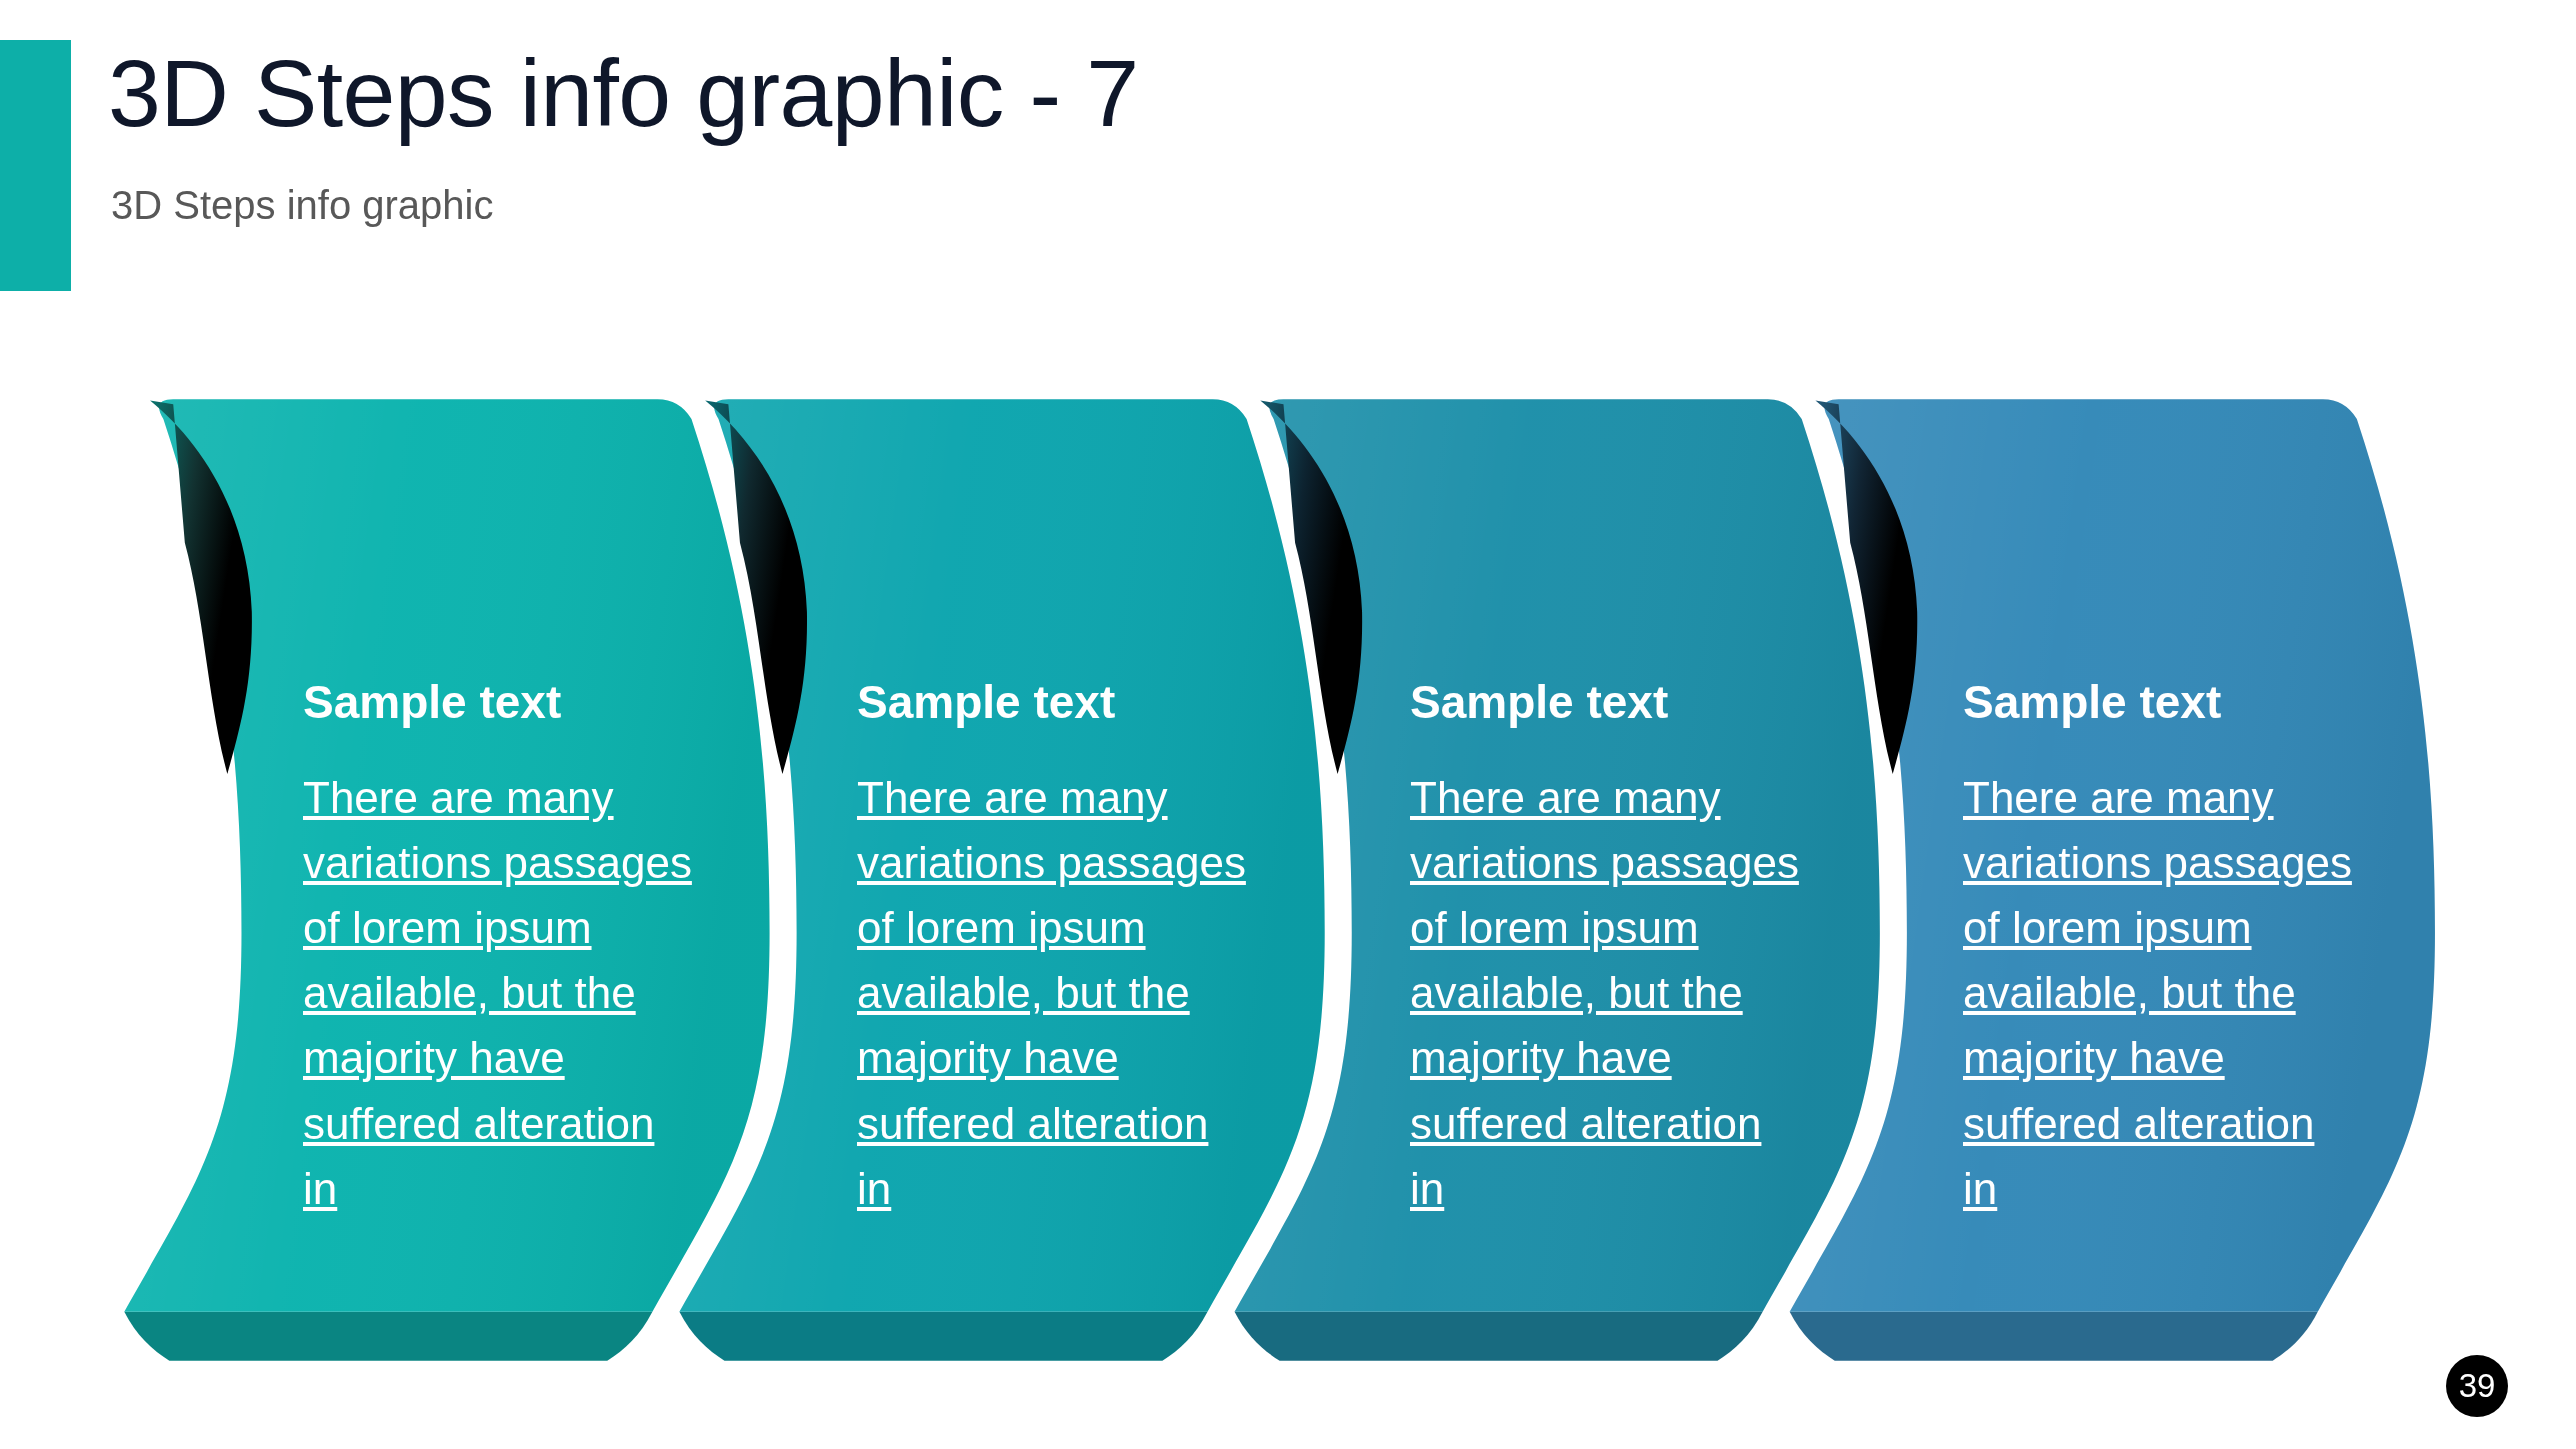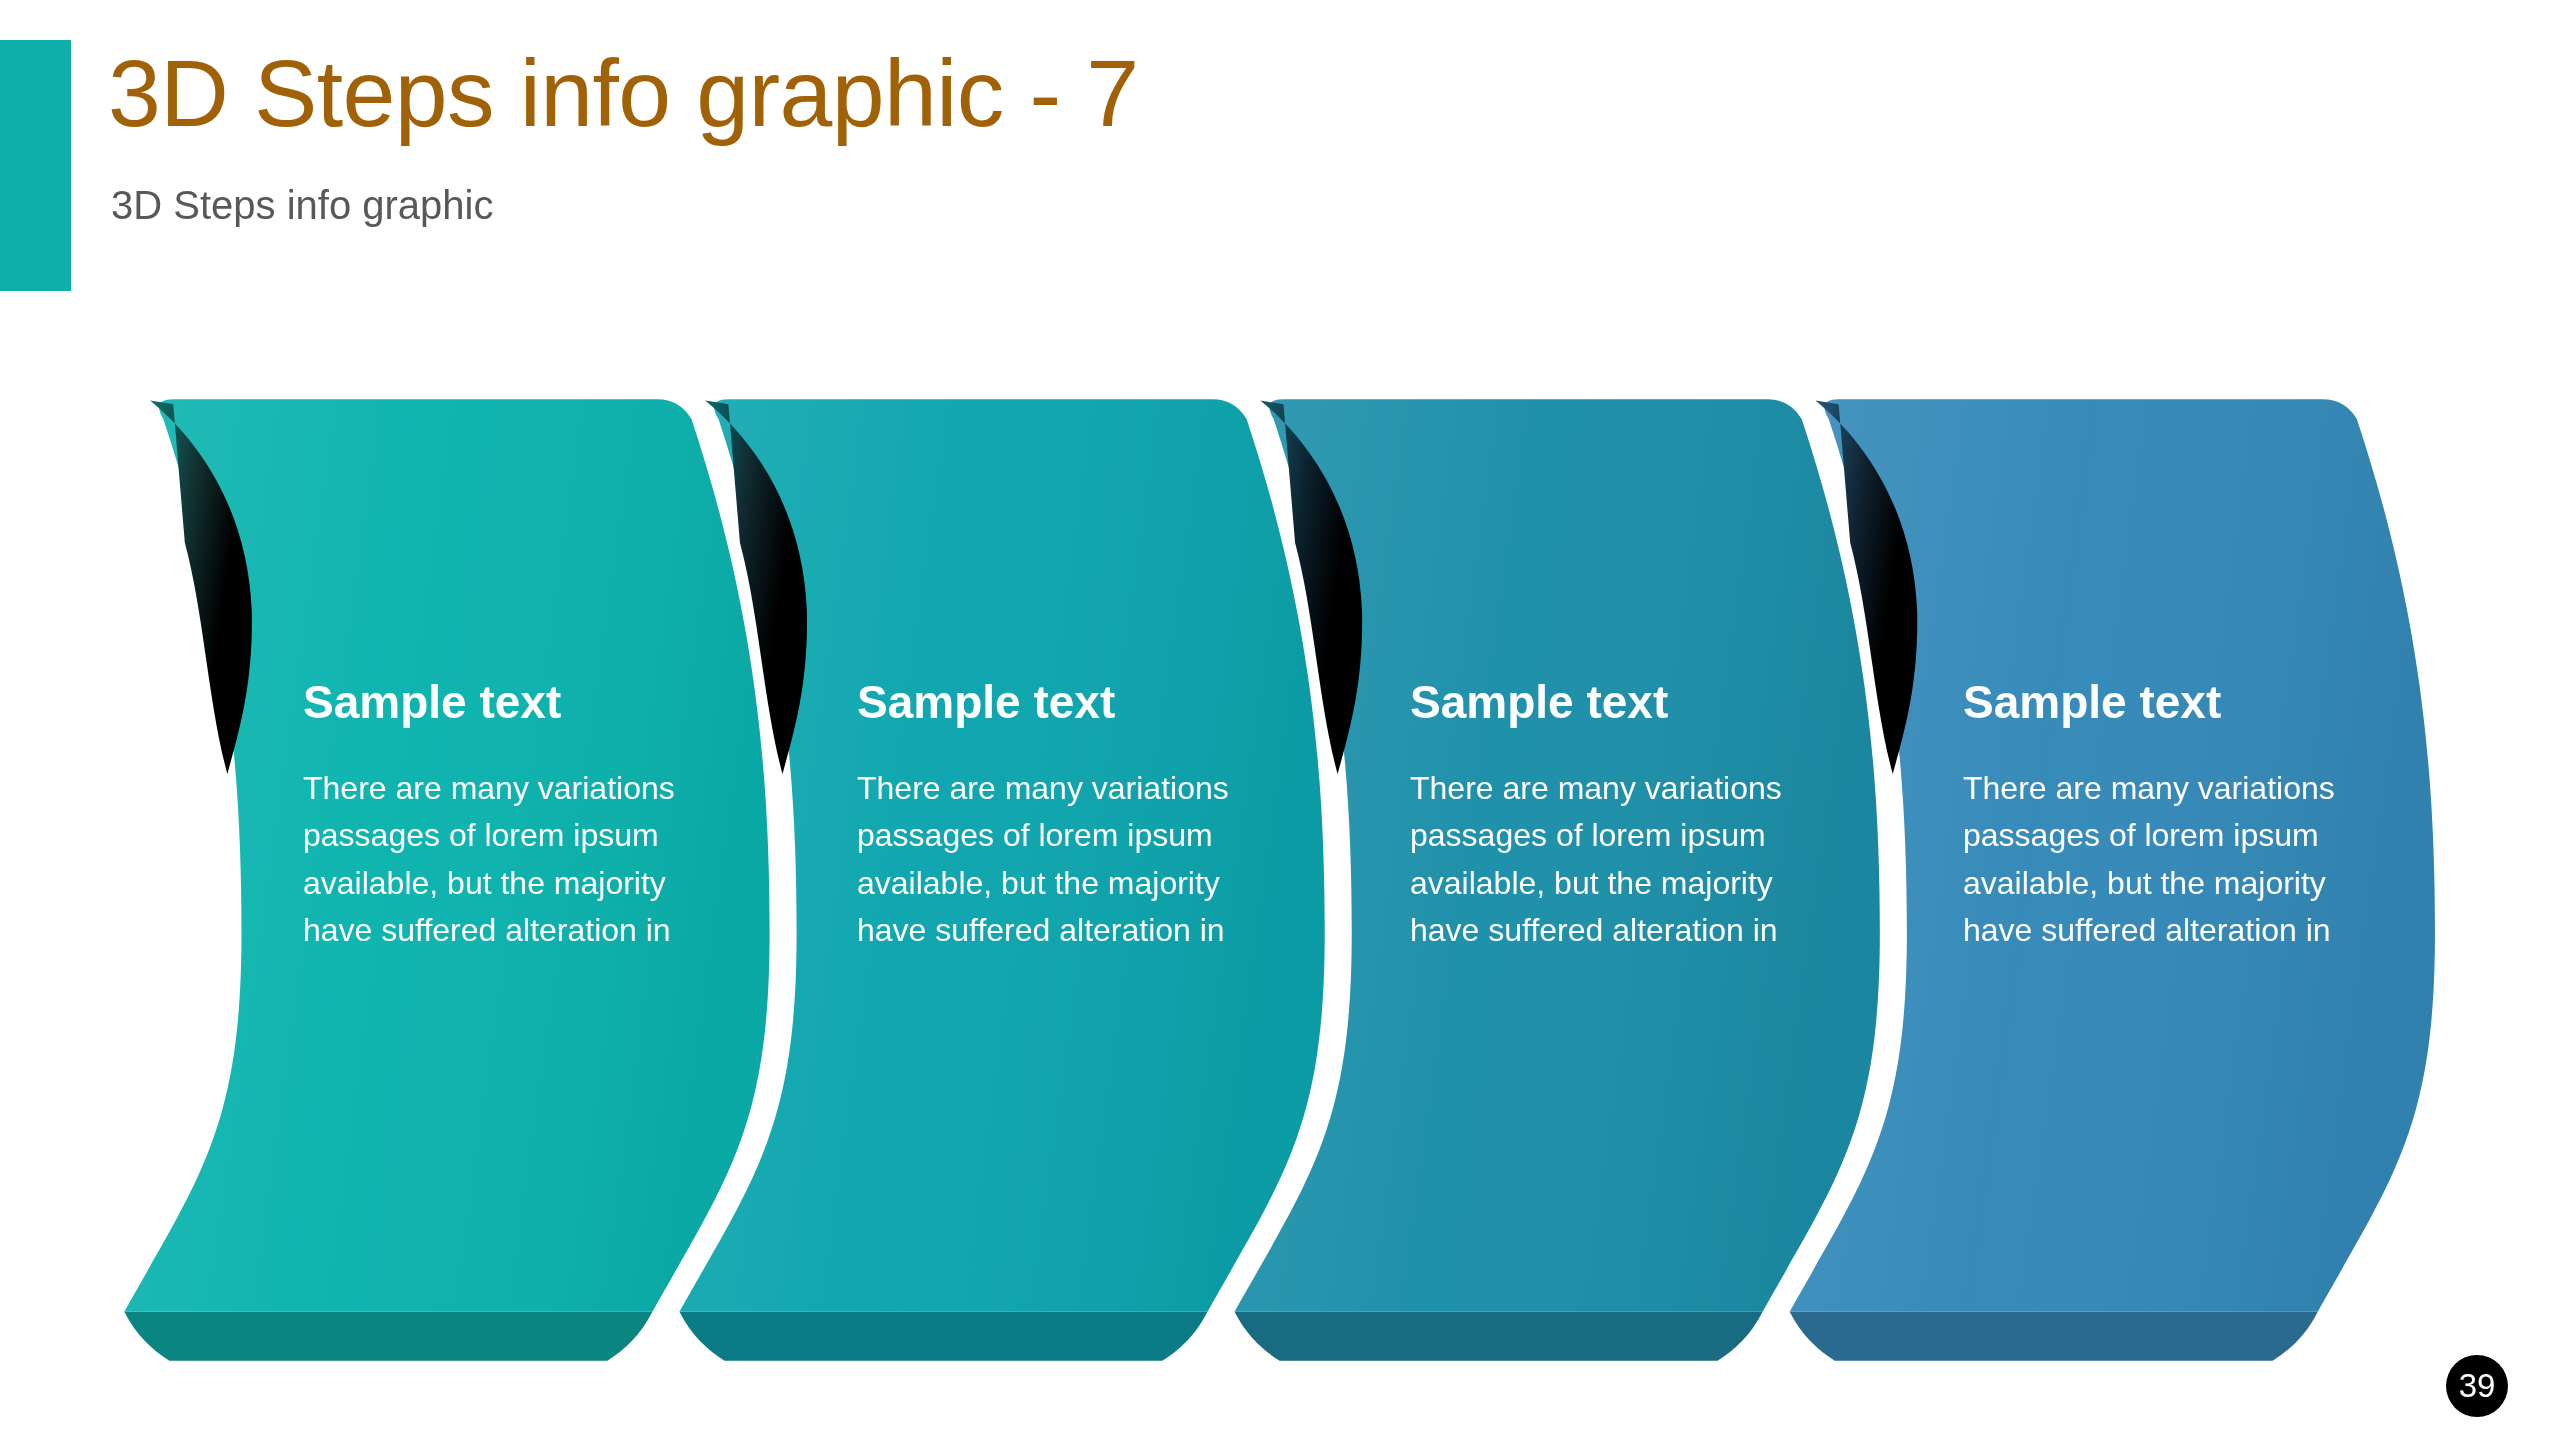--- a/index.html
+++ b/index.html
@@ -74,26 +74,27 @@
   }
   .step-heading {
     font-size: 46px;
     font-weight: bold;
     color: #ffffff;
     line-height: 1.0;
     margin: 0 0 40px 0;
     white-space: nowrap;
   }
   .step-body {
-    font-size: 32px;
+    font-size: 44px;
     font-weight: 400;
     color: #ffffff;
     line-height: 1.48;
     margin: 0;
     width: 396px;
+    text-decoration: underline;
   }
 
   
   #page-badge {
     position: absolute;
     left: 2446px;
     top: 1355px;
     width: 62px;
     height: 62px;
     border-radius: 50%;
@@ -104,21 +105,21 @@
     text-align: center;
     font-weight: 400;
   }
 </style>
 </head>
 <body>
 
 <div id="slide">
 
   <div id="accent-bar" style="background: rgb(13, 175, 168);"></div>
-  <div id="page-title" style="color: #a16207;">3D Steps info graphic - 7</div>
+  <div id="page-title" style="color: #0f172a;">3D Steps info graphic - 7</div>
   <div id="page-subtitle">3D Steps info graphic</div>
 
   <div id="steps-stage">
     <svg id="steps-svg" viewBox="0 0 4000 2250" xmlns="http://www.w3.org/2000/svg">
       <defs>
 
         <linearGradient id="curlgrad0" x1="0" y1="0" x2="1" y2="0.55">
           <stop offset="0%" stop-color="#0B7570"></stop>
           <stop offset="42%" stop-color="#123231"></stop>
           <stop offset="78%" stop-color="#000000"></stop>

